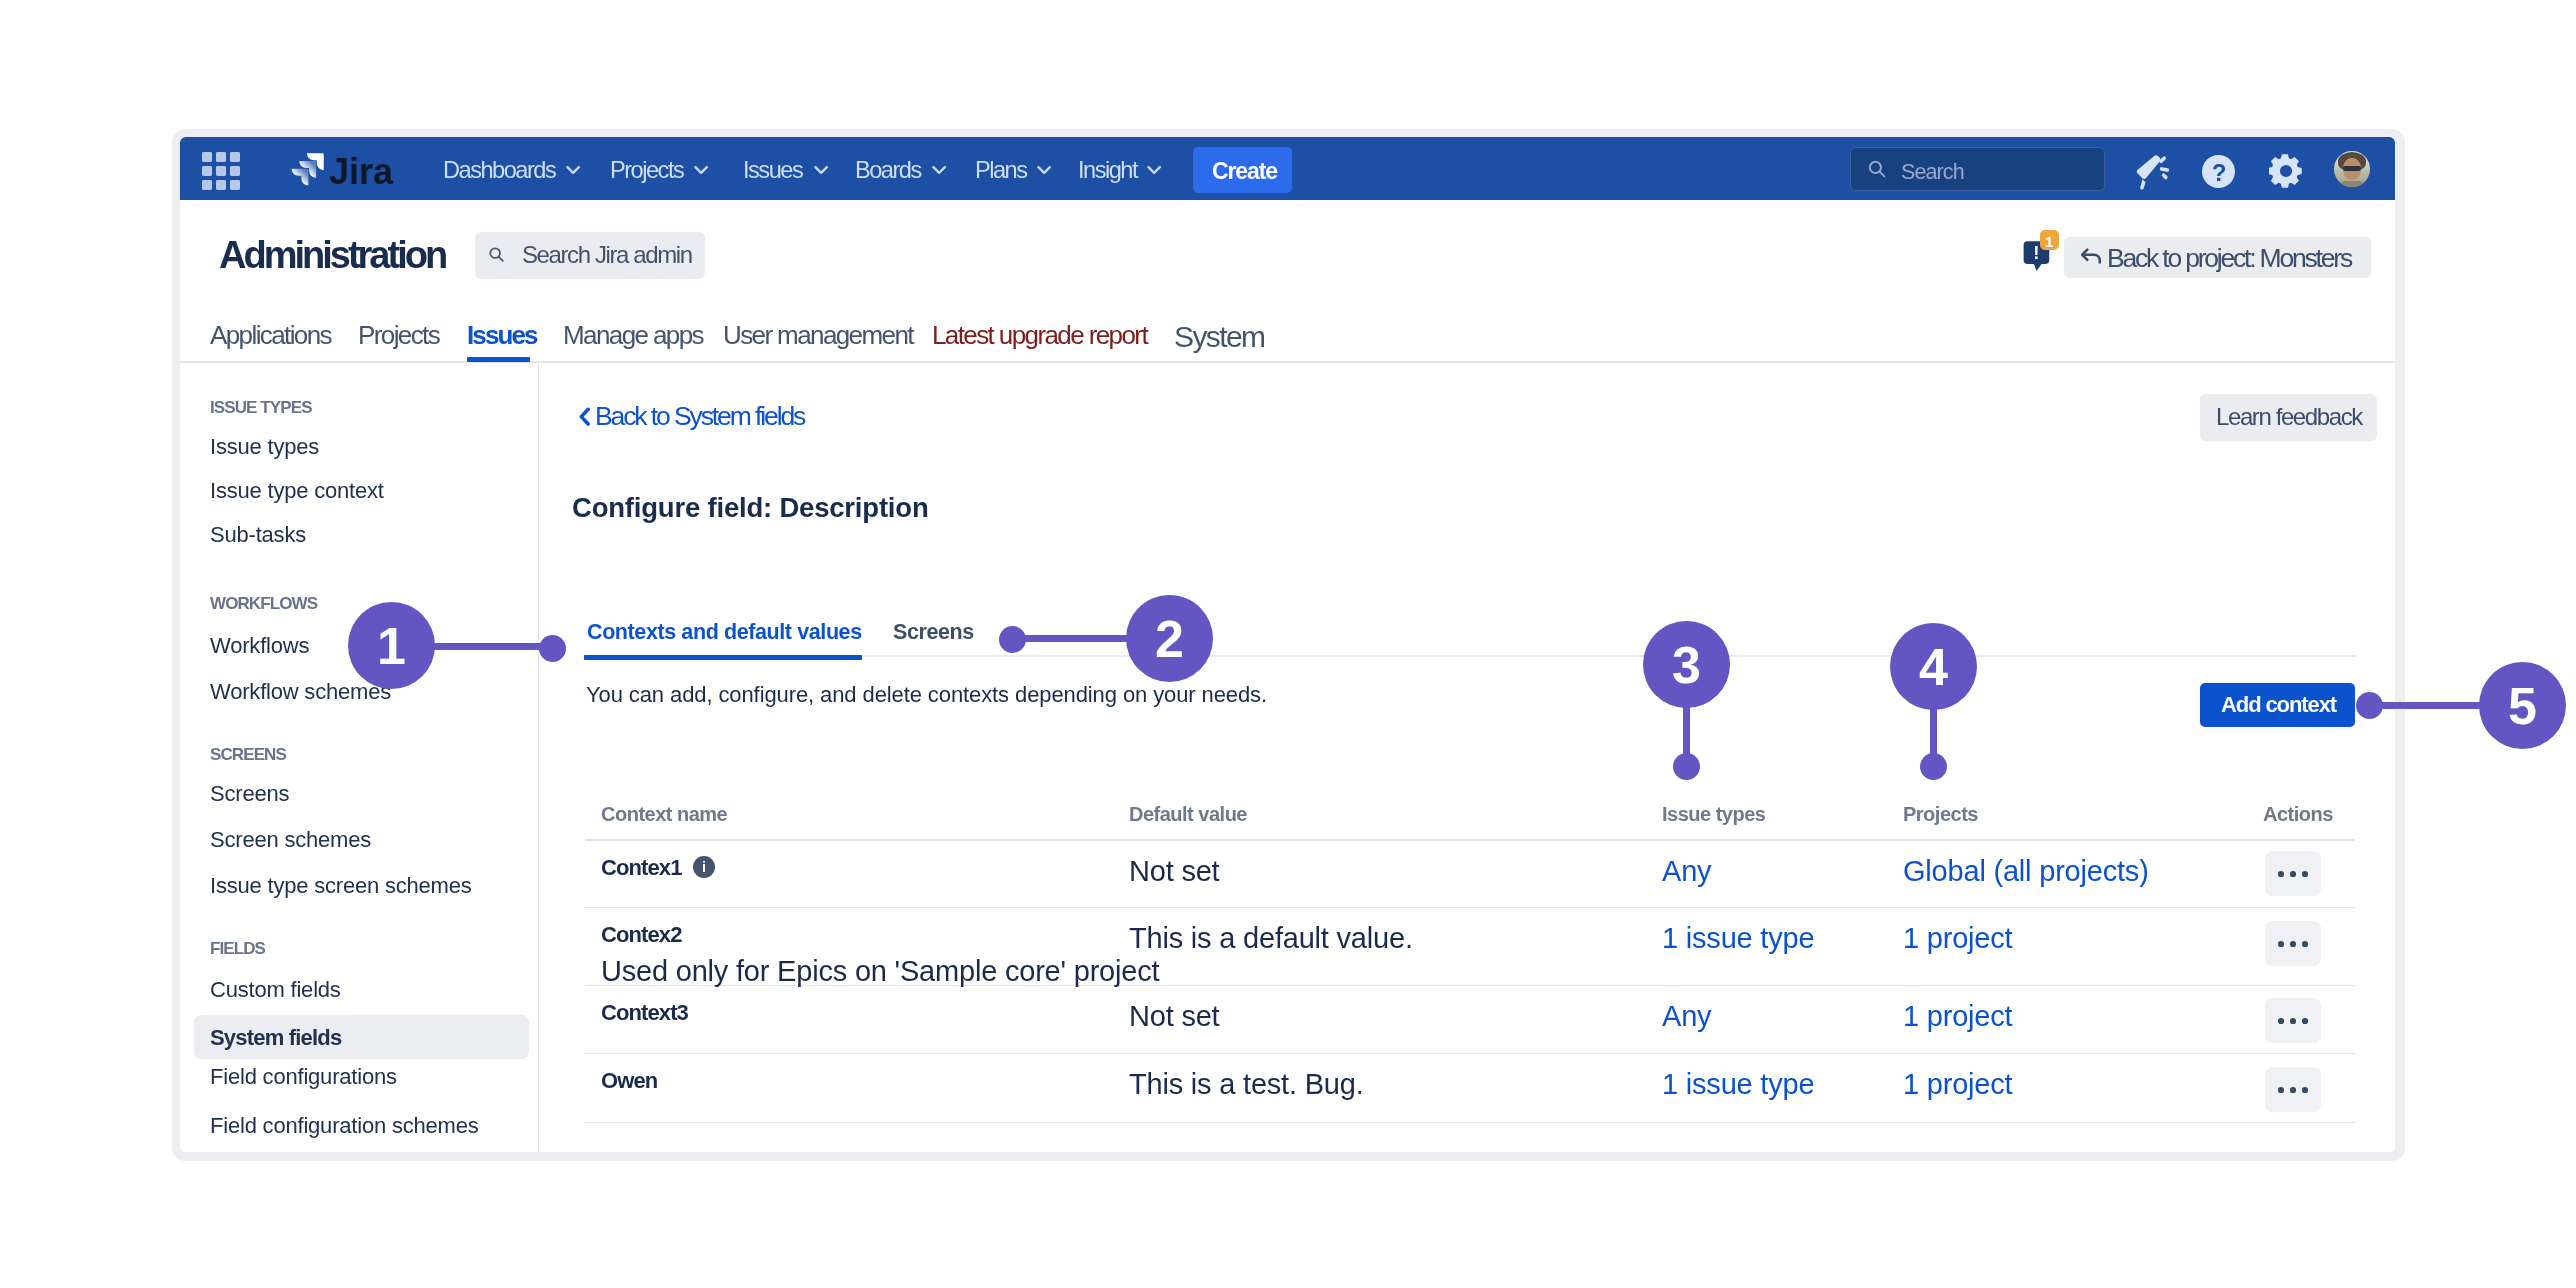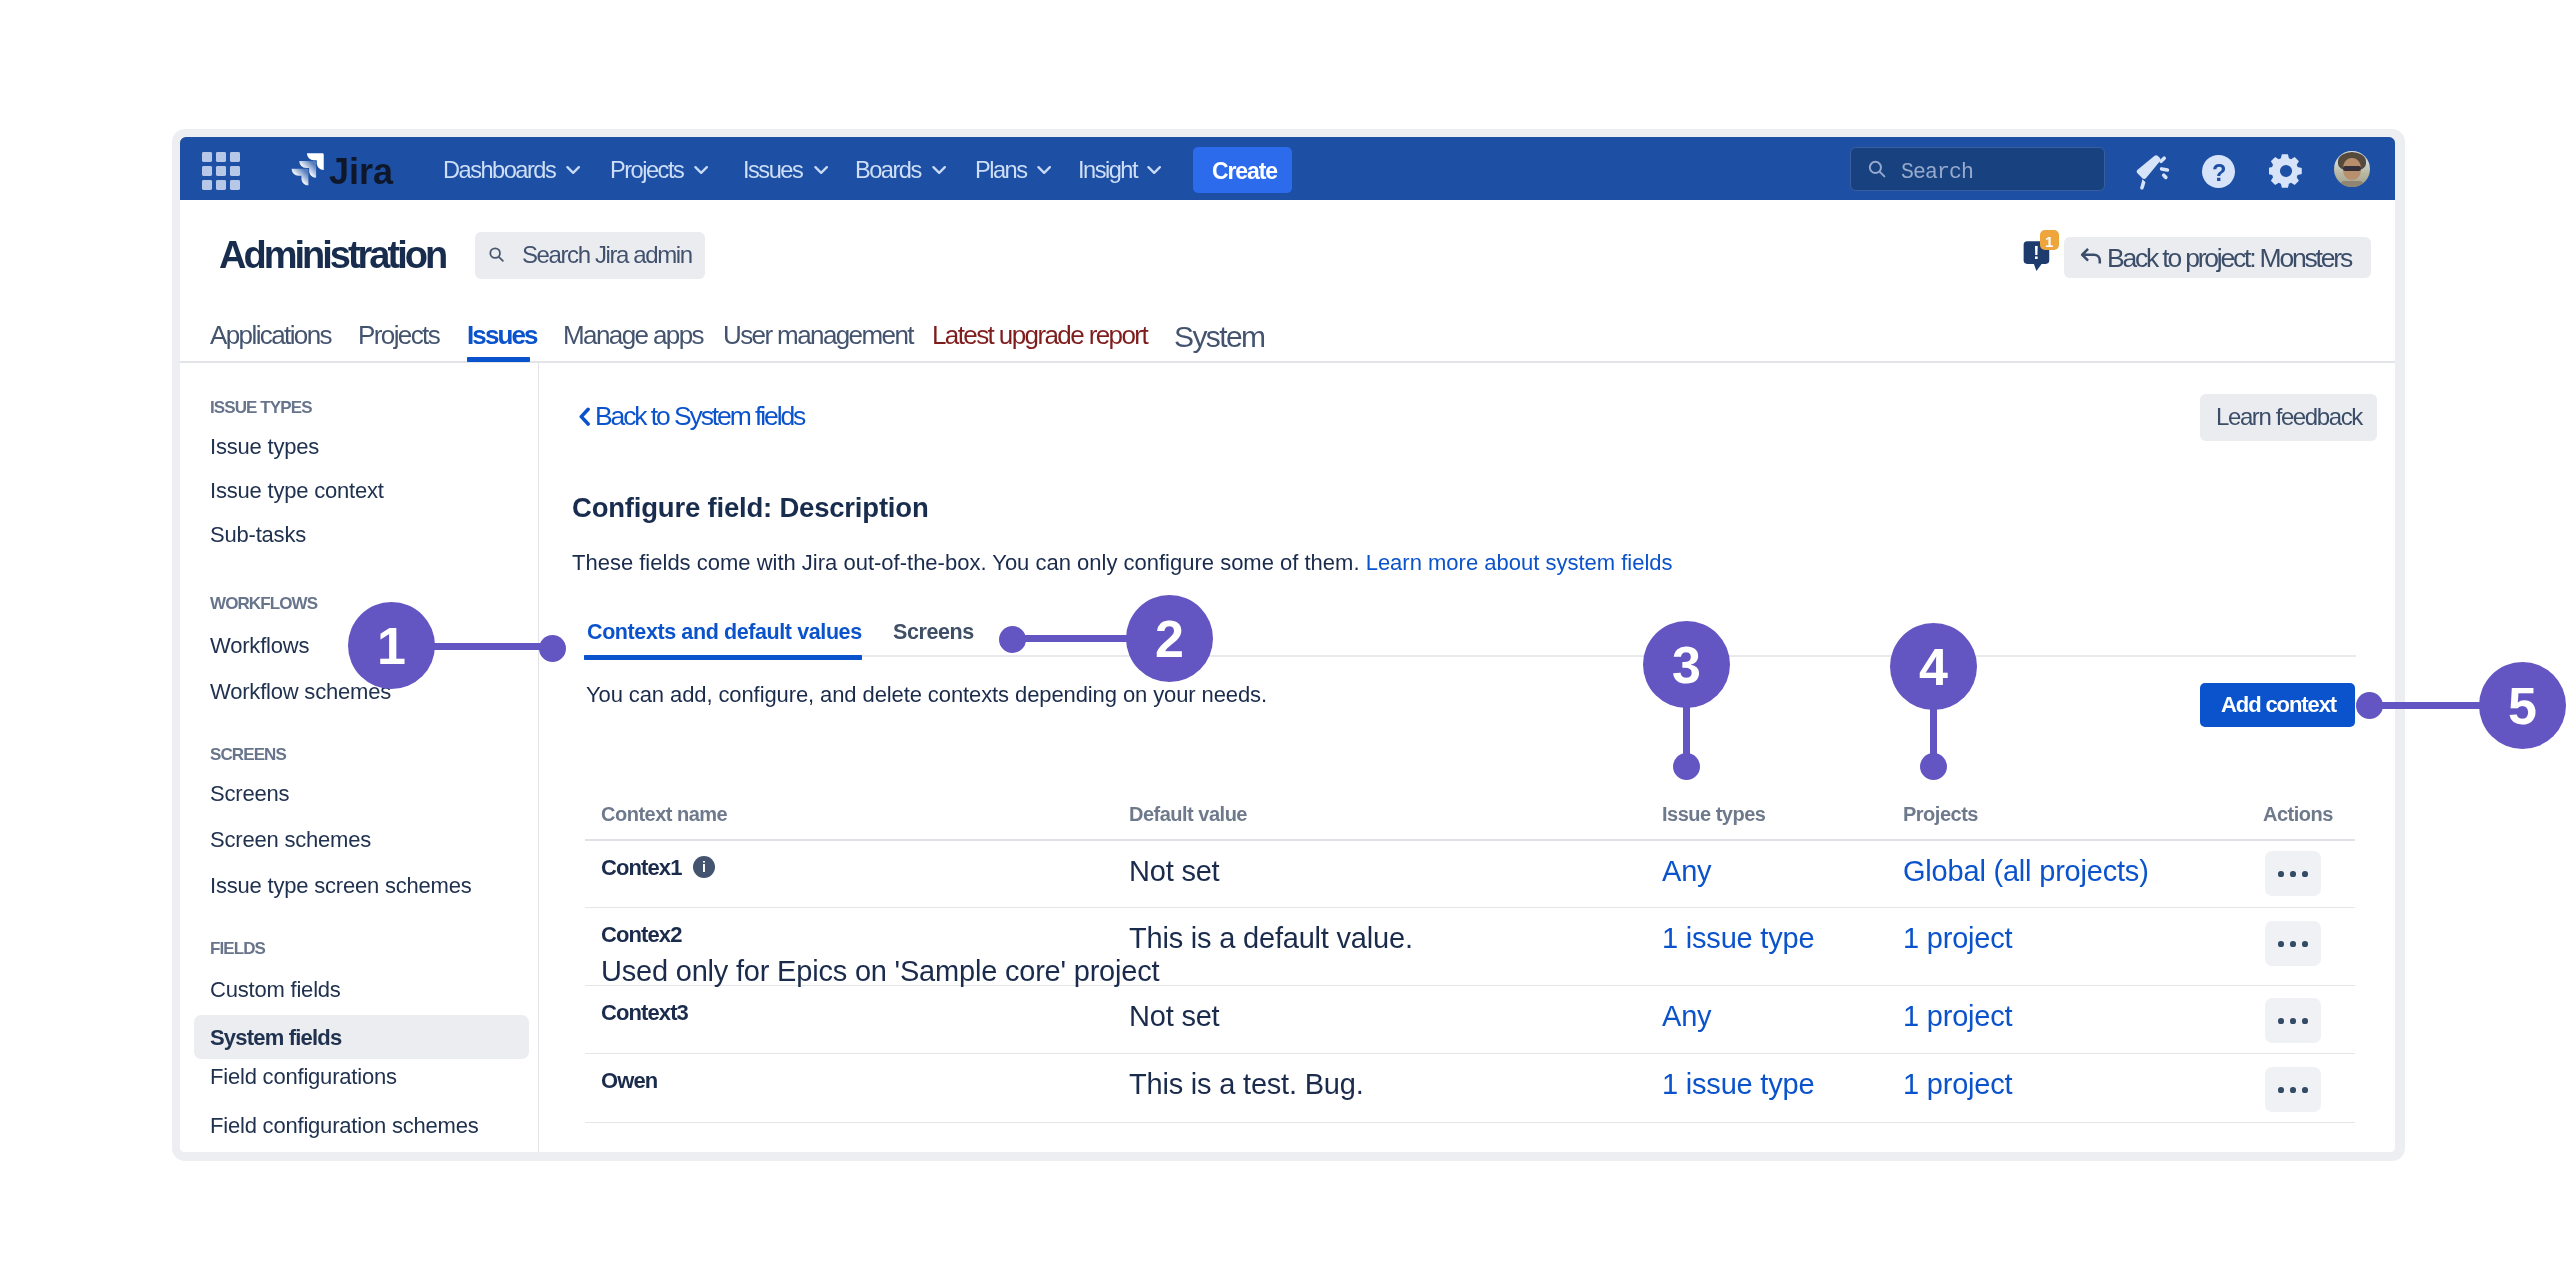--- a/index.html
+++ b/index.html
@@ -92,21 +92,21 @@
     </svg>
 
   <div class="abs" style="left:1193px;top:147px;width:99px;height:46px;background:#2c6bec;border-radius:5px;"></div>
   <div class="txt" style="left:1212px;top:160px;font-size:23px;font-weight:700;color:#fff;letter-spacing:-1.1px;">Create</div>
 
   <div class="abs" style="left:1850px;top:147px;width:255px;height:44px;background:#18427f;border:1.4px solid #3a5f9e;border-radius:5.7px;"></div>
   <svg class="abs" style="left:1866px;top:158px" width="21.5" height="21.5" viewBox="0 0 24 24" fill="none" stroke="#93a9cf" stroke-width="2.2" stroke-linecap="round">
     <circle cx="10.5" cy="10.5" r="6.2"></circle>
       <line x1="15.2" y1="15.2" x2="20.5" y2="20.5"></line>
   </svg>
-  <div class="txt" style="left:1901px;top:162px;font-size:21.5px;color:#97aacd;letter-spacing:-0.9px;font-family:Liberation Mono, monospace;">Search</div>
+  <div class="txt" style="left:1901px;top:162px;font-size:21.5px;color:#97aacd;letter-spacing:-0.9px;">Search</div>
 
   <svg class="abs" style="left:2135px;top:152px" width="36" height="39" viewBox="0 0 25 27">
     <g fill="#d7e3f8">
       <path d="M13.6 2.6 1.8 12.2c-.8.65-.85 1.85-.1 2.6l3.4 3.4c.75.75 1.95.7 2.6-.1l9.6-11.8c.55-.68.5-1.66-.12-2.28l-1.3-1.3c-.62-.62-1.6-.67-2.28-.12z"></path>
       <path d="M5.2 18.9l2.1 2.1-1.3 4.2c-.2.65-.85 1.05-1.5.85-.65-.2-1.05-.85-.85-1.5z"></path>
       <rect x="17.2" y="10.8" width="6.6" height="2.5" rx="1.25" transform="rotate(10 20.5 12)"></rect>
       <rect x="16.4" y="4.1" width="5.6" height="2.5" rx="1.25" transform="rotate(-45 19.2 5.35)"></rect>
       <rect x="18.4" y="15.6" width="4.6" height="2.5" rx="1.25" transform="rotate(45 20.7 16.8)"></rect>
     </g>
   </svg>
@@ -180,21 +180,20 @@
   <div class="txt sitem" style="left:210px;top:1066px;">Field configurations</div>
   <div class="txt sitem" style="left:210px;top:1115px;">Field configuration schemes</div>
 
   <svg class="abs" style="left:577px;top:407px" width="14.3" height="19.3" viewBox="0 0 10 13.5">
     <path d="M7.8 1.6 L3 6.75 L7.8 11.9" fill="none" stroke="#0b53cc" stroke-width="2.5" stroke-linecap="round" stroke-linejoin="round"></path>
   </svg>
   <div class="txt" style="left:595px;top:403px;font-size:26.5px;font-weight:400;color:#0b53cc;letter-spacing:-2.1px;">Back to System fields</div>
 
   <div class="txt" style="left:572px;top:494px;font-size:27.5px;font-weight:700;color:#182c4e;letter-spacing:-0.2px;">Configure field: Description</div>
 
-  <div class="txt" style="left:572px;top:552px;font-size:22px;color:#1a2b4c;letter-spacing:0px;">These fields come with Jira out-of-the-box. You can only configure some of them. <span class="link">Learn more about system fields</span></div>
 
   <div class="abs" style="left:2200px;top:394px;width:177px;height:47px;background:#eaecf0;border-radius:5.7px;"></div>
   <div class="txt" style="left:2216px;top:405px;font-size:24px;color:#3b4d68;letter-spacing:-1.4px;">Learn feedback</div>
 
   <div class="txt" style="left:587px;top:622px;font-size:21.5px;font-weight:700;color:#0b53cc;letter-spacing:-0.4px;">Contexts and default values</div>
   <div class="txt" style="left:893px;top:622px;font-size:21.5px;font-weight:700;color:#3e4f66;letter-spacing:-0.4px;">Screens</div>
   <div class="abs" style="left:862px;top:655px;width:1494px;height:2.1px;background:#e8eaed;"></div>
   <div class="abs" style="left:584px;top:655px;width:278px;height:5px;background:#0b53cc;border-radius:0.7px;"></div>
 
   <div class="txt" style="left:586px;top:684px;font-size:22px;color:#1a2b4c;letter-spacing:-0.1px;">You can add, configure, and delete contexts depending on your needs.</div>

